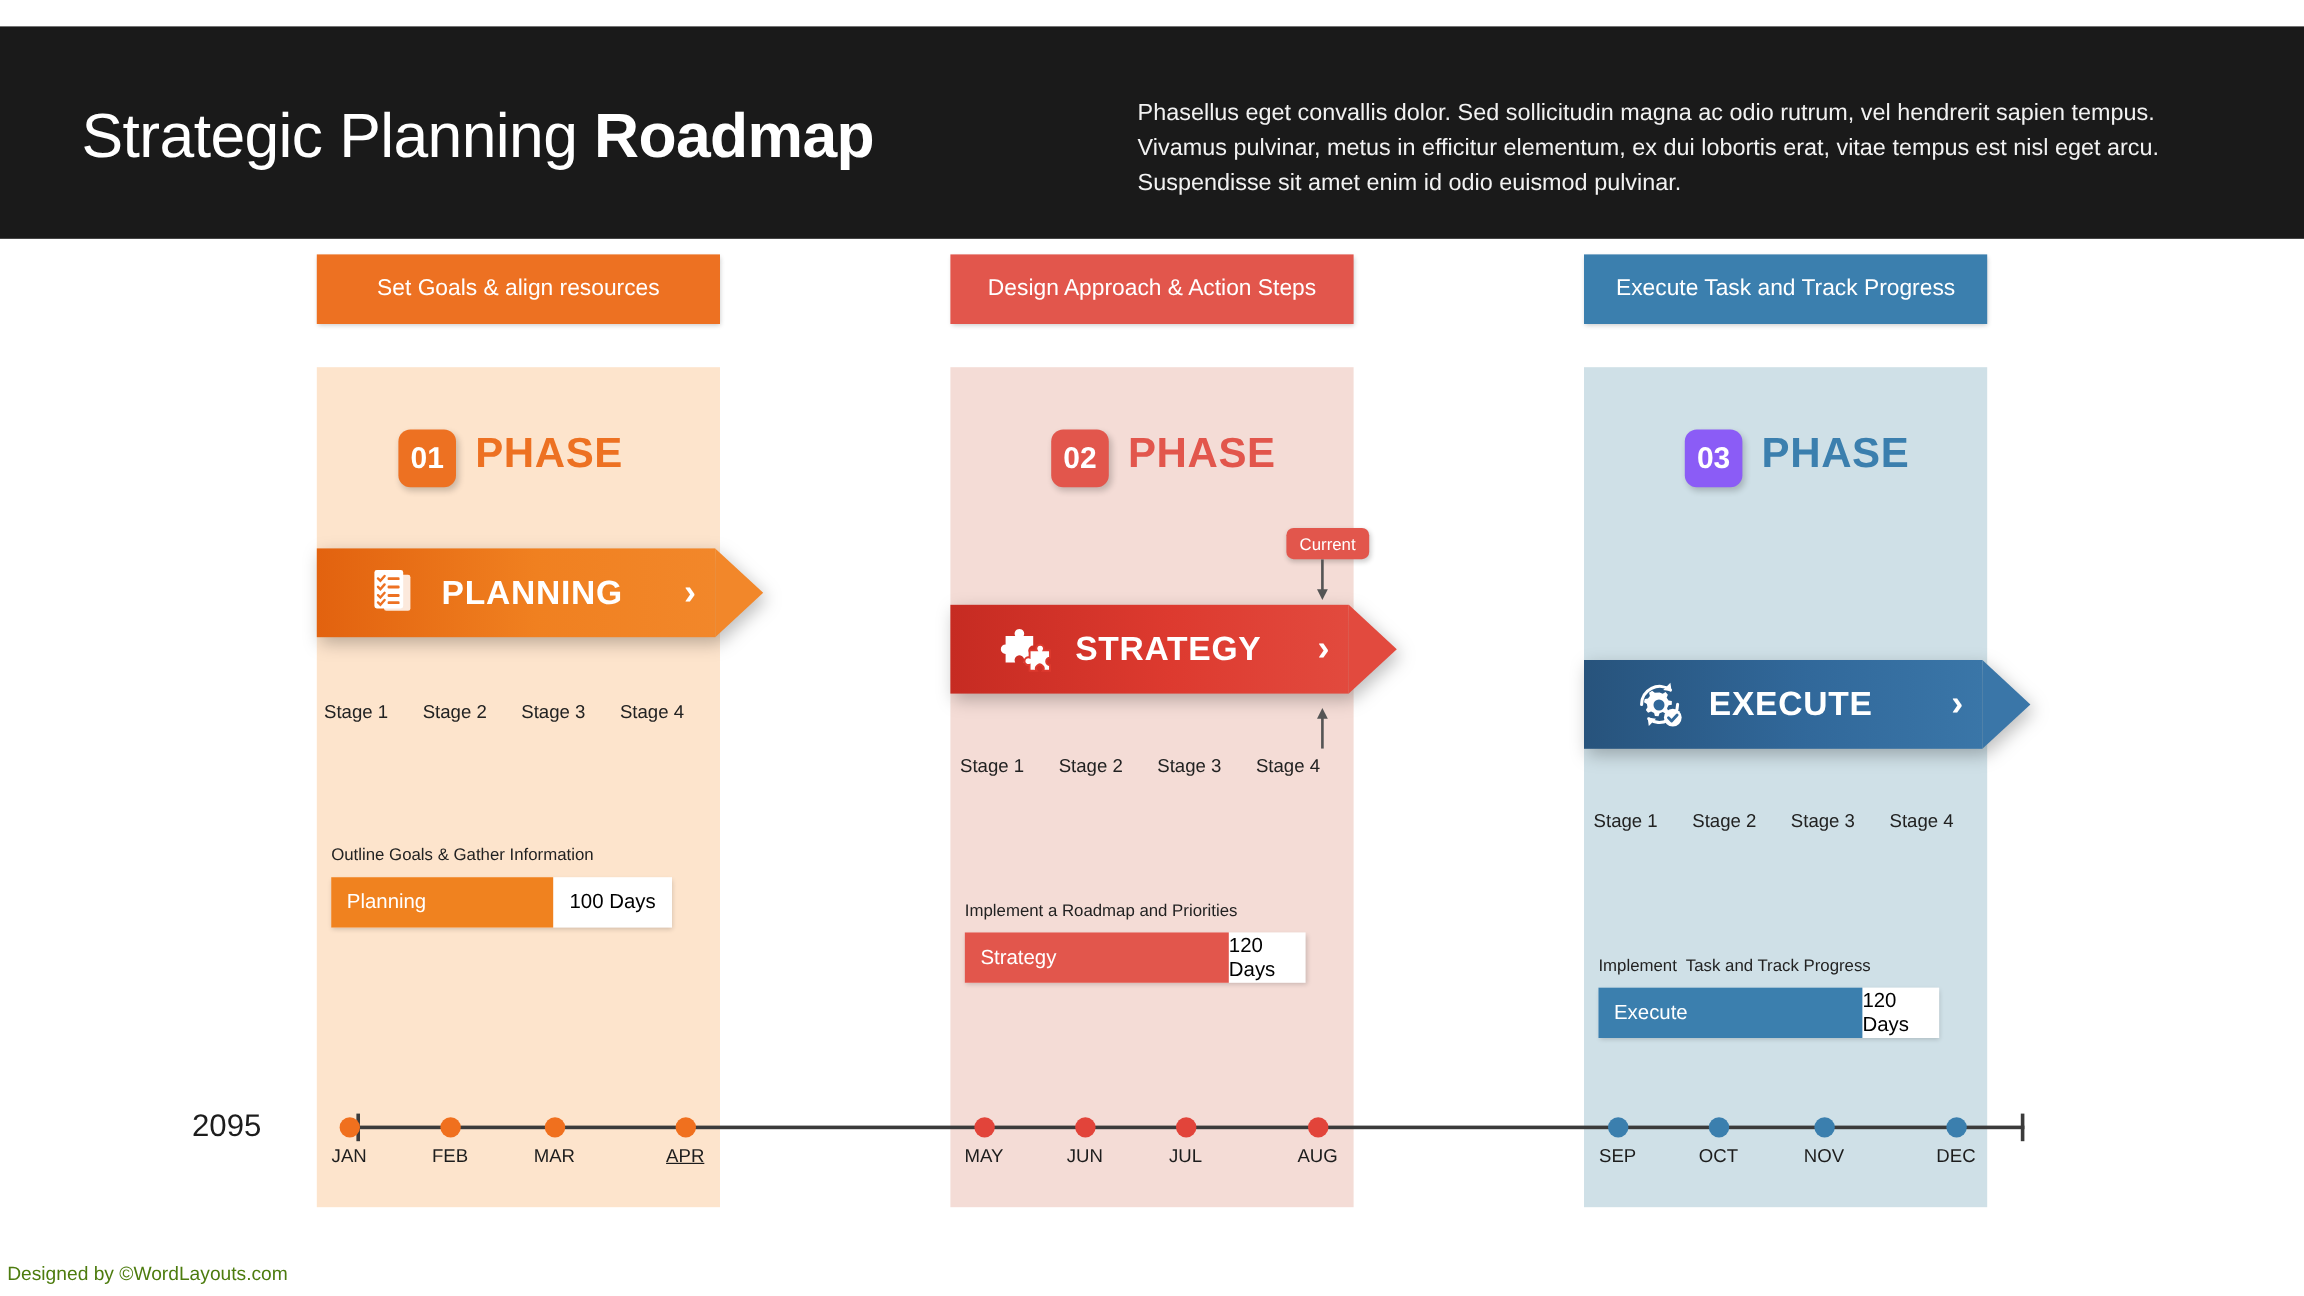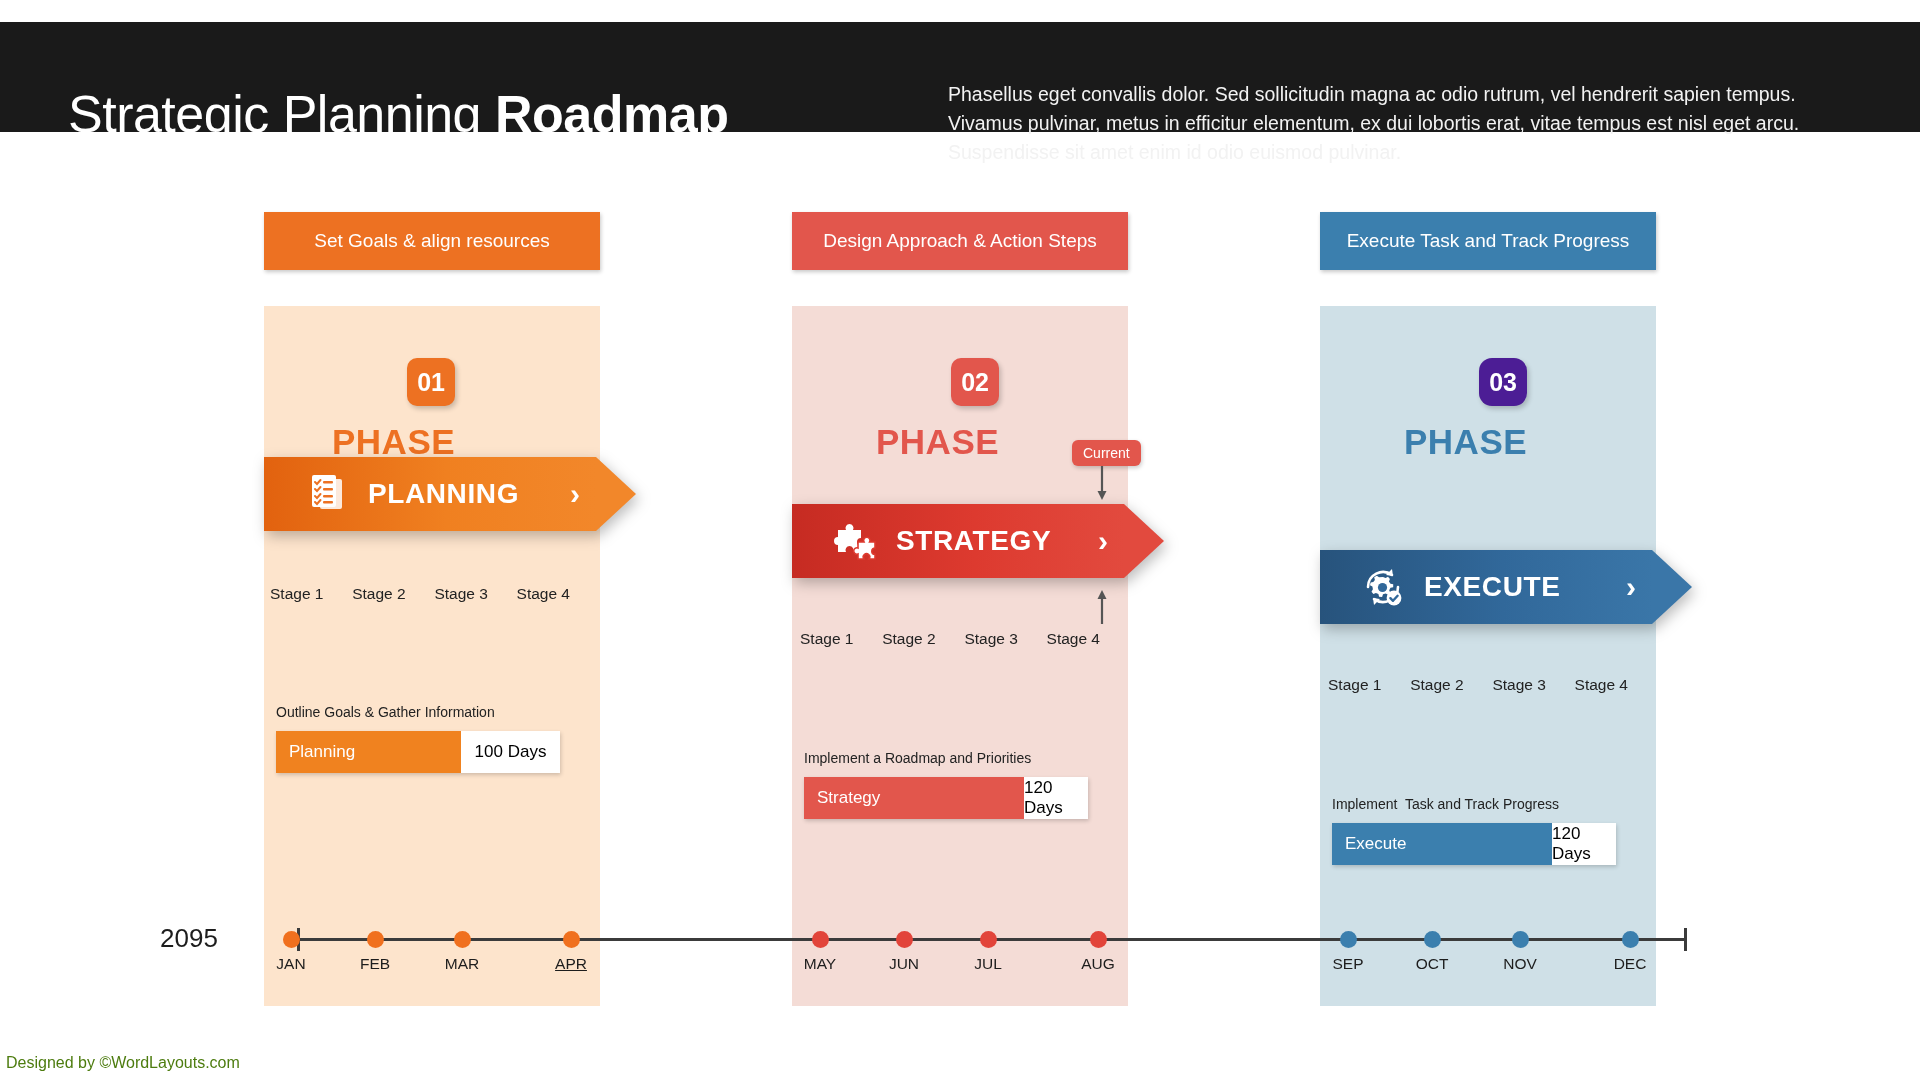--- a/index.html
+++ b/index.html
@@ -9,21 +9,21 @@
     font-family: "Liberation Sans", sans-serif;
     background: #ffffff;
     position: relative;
     overflow: hidden;
   }
 
   
   .header {
     position: absolute;
     left: 0; top: 22px;
-    width: 1920px; height: 110px;
+    width: 1920px; height: 177px;
     background: #1a1a1a;
   }
   .header-title {
     position: absolute;
     left: 68px; top: 62px;
     font-size: 52px;
     color: #ffffff;
     letter-spacing: -0.5px;
     white-space: nowrap;
   }
@@ -62,23 +62,22 @@
     top: 306px;
   }
   .p-1 { left: 264px; background: #FDE4CC; }
   .p-2 { left: 792px; background: #F4DCD6; }
   .p-3 { left: 1320px; background: #CFE0E7; }
 
   
   .phase-row {
     position: absolute;
     display: flex;
-    align-items: flex-end;
+    align-items: flex-start;
     gap: 16px;
-    flex-direction: column;
   }
   .phase-num {
     width: 48px; height: 48px;
     border-radius: 10px;
     display: flex; align-items: center; justify-content: center;
     color: #fff;
     font-size: 25px;
     font-weight: 700;
     box-shadow: 2px 3px 5px rgba(0,0,0,0.2);
   }
@@ -350,21 +349,21 @@
   <span>Stage 4</span>
 </div>
 
 <div class="task-label" style="left:804px; top:750px;">Implement a Roadmap and Priorities</div>
 <div class="bar" style="left:804px; top:777px;">
   <div class="bar-fill f2" style="width:220px;">Strategy</div>
   <div class="bar-days">120 Days</div>
 </div>
 
 <div class="phase-row" style="left:1404px; top:358px;">
-  <div class="phase-num" style="background:#4c1d95;border-radius:13px;">03</div>
+  <div class="phase-num" style="background:#8b5cf6;">03</div>
   <div class="phase-word" style="color:#3B7FAE;">PHASE</div>
 </div>
 
 <div class="banner b3" style="left:1320px; top:550px;">
   <div class="banner-body" style="width:332px;">
     <span class="banner-icon">
       <svg viewBox="0 0 46 46" width="46" height="46">
         <path d="M8 23 a15 15 0 0 1 24 -12" fill="none" stroke="#ffffff" stroke-width="2.6" stroke-linecap="round"></path>
         <path d="M32 5 l1 7 l-7 -1 z" fill="#ffffff"></path>
         <path d="M38 23 a15 15 0 0 1 -24 12" fill="none" stroke="#ffffff" stroke-width="2.6" stroke-linecap="round"></path>

